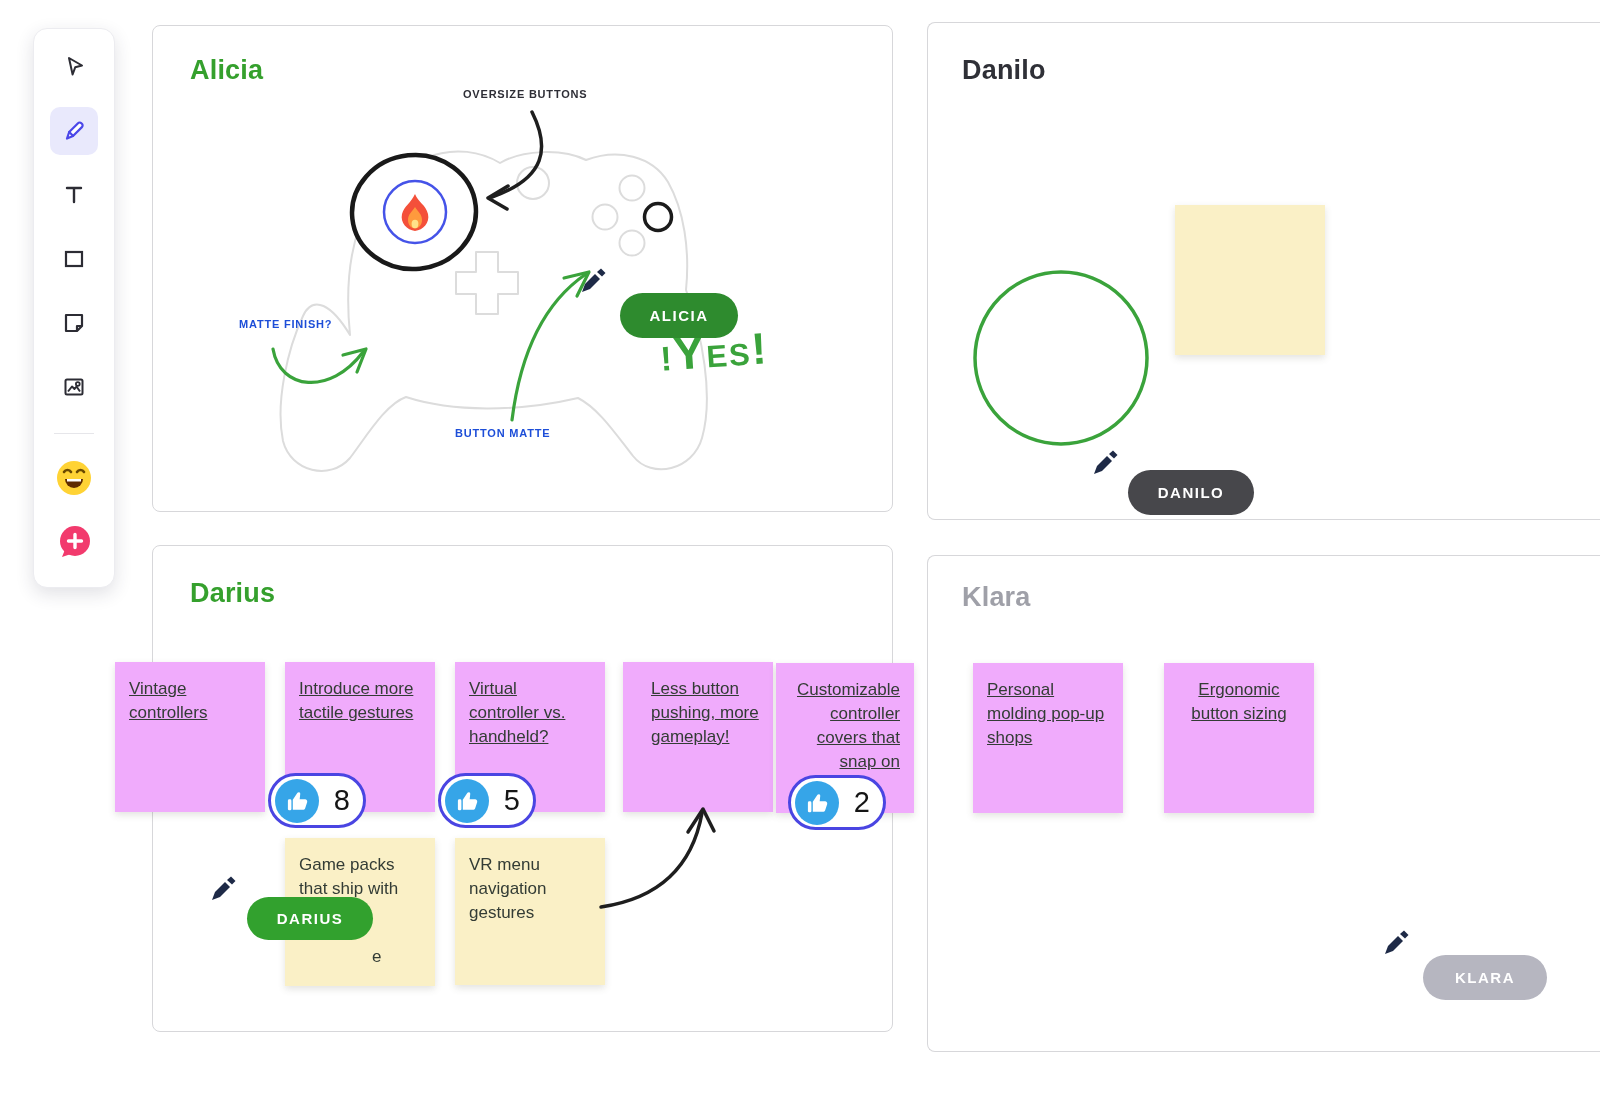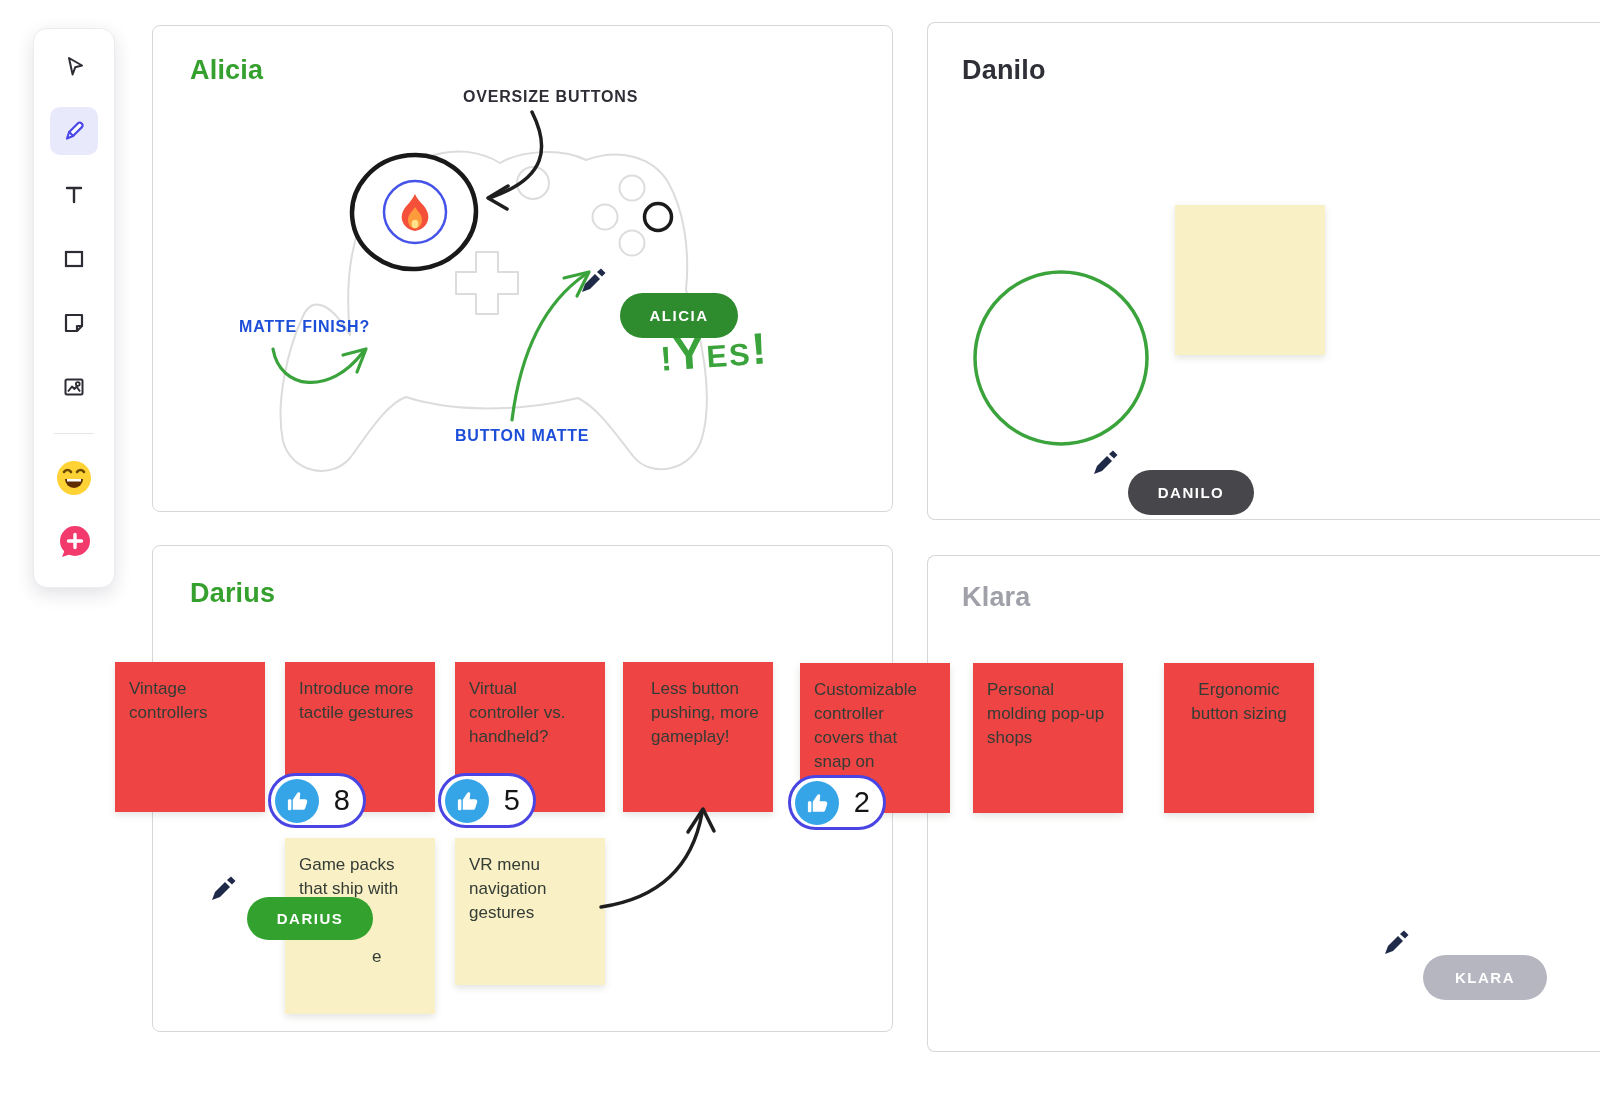--- a/index.html
+++ b/index.html
@@ -13,39 +13,39 @@
   }
   .frame.clipped { border-right:none; border-radius:8px 0 0 8px; }
   .frame-title {
     position:absolute; font-size:27px; font-weight:600; letter-spacing:.2px; z-index:25;
   }
   .t-green { color:#35a02d; }
   .t-dark  { color:#2f3037; }
   .t-gray  { color:#9fa0a8; }
   
   .annotation {
-    position:absolute; font-size:16px; font-weight:700; letter-spacing:.8px; z-index:26; white-space:nowrap;
+    position:absolute; font-size:11px; font-weight:700; letter-spacing:.8px; z-index:26; white-space:nowrap;
   }
   .a-dark  { color:#2e2e36; }
   .a-green { color:#1d4ed8; }
   .yes-note {
     position:absolute; z-index:40; color:#3aa33b; font-weight:700; transform:rotate(-4deg);
     letter-spacing:2px; white-space:nowrap;
   }
   .yes-note .p1 { font-size:34px; }
   .yes-note .p2 { font-size:46px; }
   .yes-note .p3 { font-size:31px; }
   .yes-note .p4 { font-size:44px; }
   
   .note {
     position:absolute; width:150px; height:150px; padding:15px 14px; z-index:10;
     font-size:17px; line-height:24px; font-weight:500; color:#333c35;
     box-shadow:0 3px 7px rgba(80,80,60,.16);
   }
-  .note.green  { background:#ef4444; }
+  .note.green  { background:#f0abfc;text-decoration:underline; }
   .note.yellow { background:#faf0c6; }
   .note .partial { position:absolute; left:87px; top:107px; }
   
   .vote {
     position:absolute; width:98px; height:55px; background:#fff; border:3px solid #4a45e2;
     border-radius:28px; display:flex; align-items:center; z-index:30;
     padding:0 13px 0 4px; justify-content:space-between;
   }
   .vote .bubble {
     width:44px; height:44px; border-radius:50%; background:#36a5e8;
@@ -93,23 +93,23 @@
   <div class="annotation a-green" style="left:239px; top:318px;">MATTE FINISH?</div>
   <div class="annotation a-green" style="left:455px; top:427px;">BUTTON MATTE</div>
   <div class="yes-note" style="left:660px; top:324px;"><span class="p1">!</span><span class="p2">Y</span><span class="p3">ES</span><span class="p4">!</span></div>
 
   <div class="note yellow" style="left:1175px; top:205px;"></div>
 
   <div class="note green" style="left:115px; top:662px;"><span>Vintage controllers</span></div>
   <div class="note green" style="left:285px; top:662px;"><span>Introduce more tactile gestures</span></div>
   <div class="note green" style="left:455px; top:662px;"><span>Virtual controller vs. handheld?</span></div>
   <div class="note green" style="left:623px; top:662px;padding-left:28px;"><span>Less button pushing, more gameplay!</span></div>
-  <div class="note green" style="left:800px; top:663px; width:150px;"><span>Customizable controller covers that snap on</span></div>
-
-  <div class="note yellow" style="left:285px; top:838px; height:176px;">
+  <div class="note green" style="left:776px; top:663px; width:138px;text-align:right;"><span>Customizable controller covers that snap on</span></div>
+
+  <div class="note yellow" style="left:285px; top:838px; height:148px;">
     <span>Game packs that ship with</span>
     <span class="partial">e</span>
   </div>
   <div class="note yellow" style="left:455px; top:838px; height:147px;"><span>VR menu navigation gestures</span></div>
 
   <div class="note green" style="left:973px; top:663px;"><span>Personal molding pop-up shops</span></div>
   <div class="note green" style="left:1164px; top:663px;text-align:center;"><span>Ergonomic button sizing</span></div>
 
   <svg id="sketch" width="1600" height="1095" viewBox="0 0 1600 1095">
     <defs>

